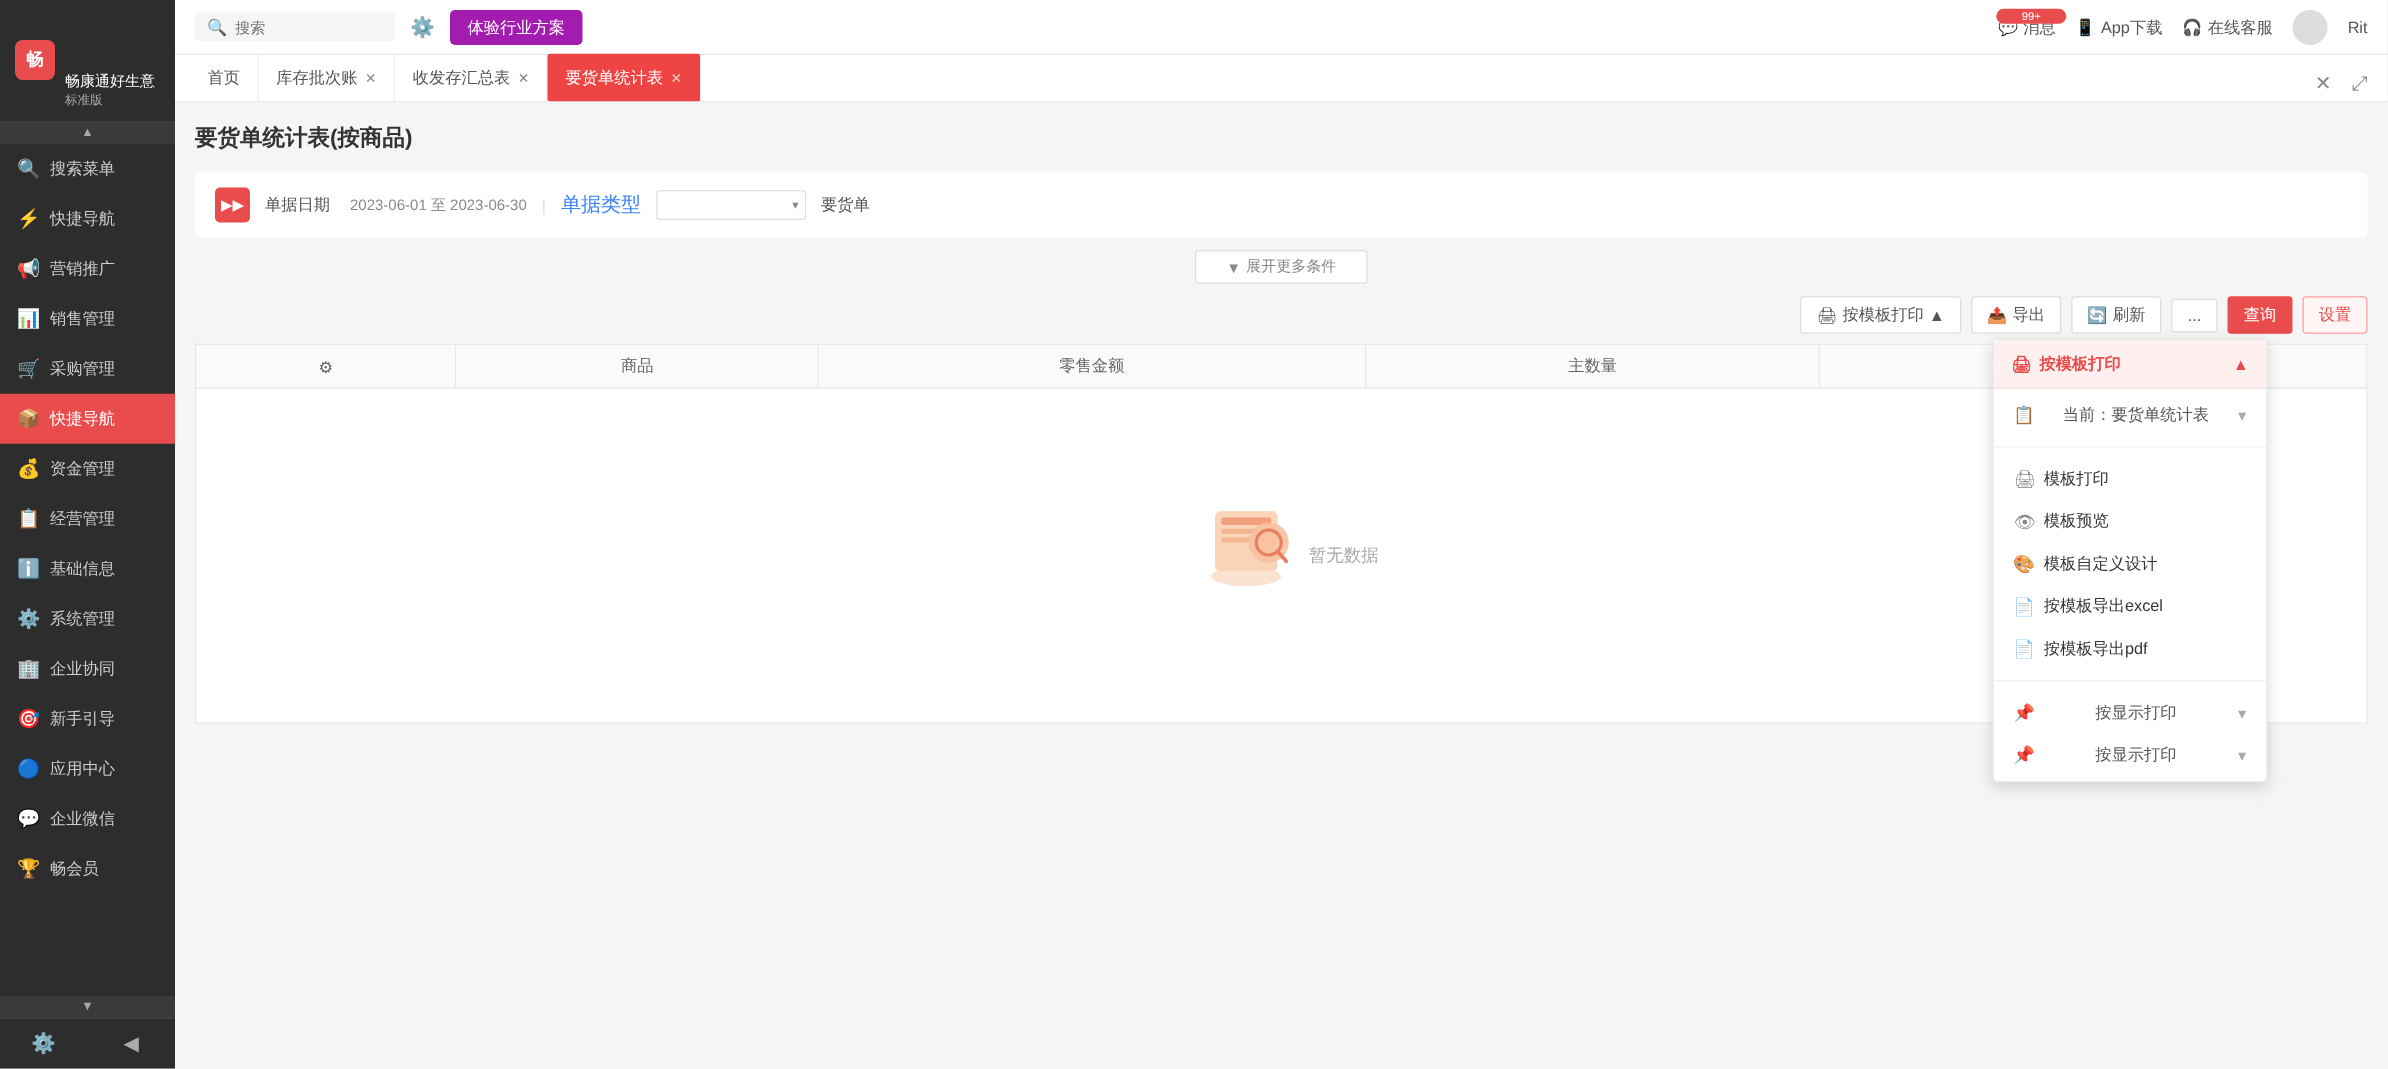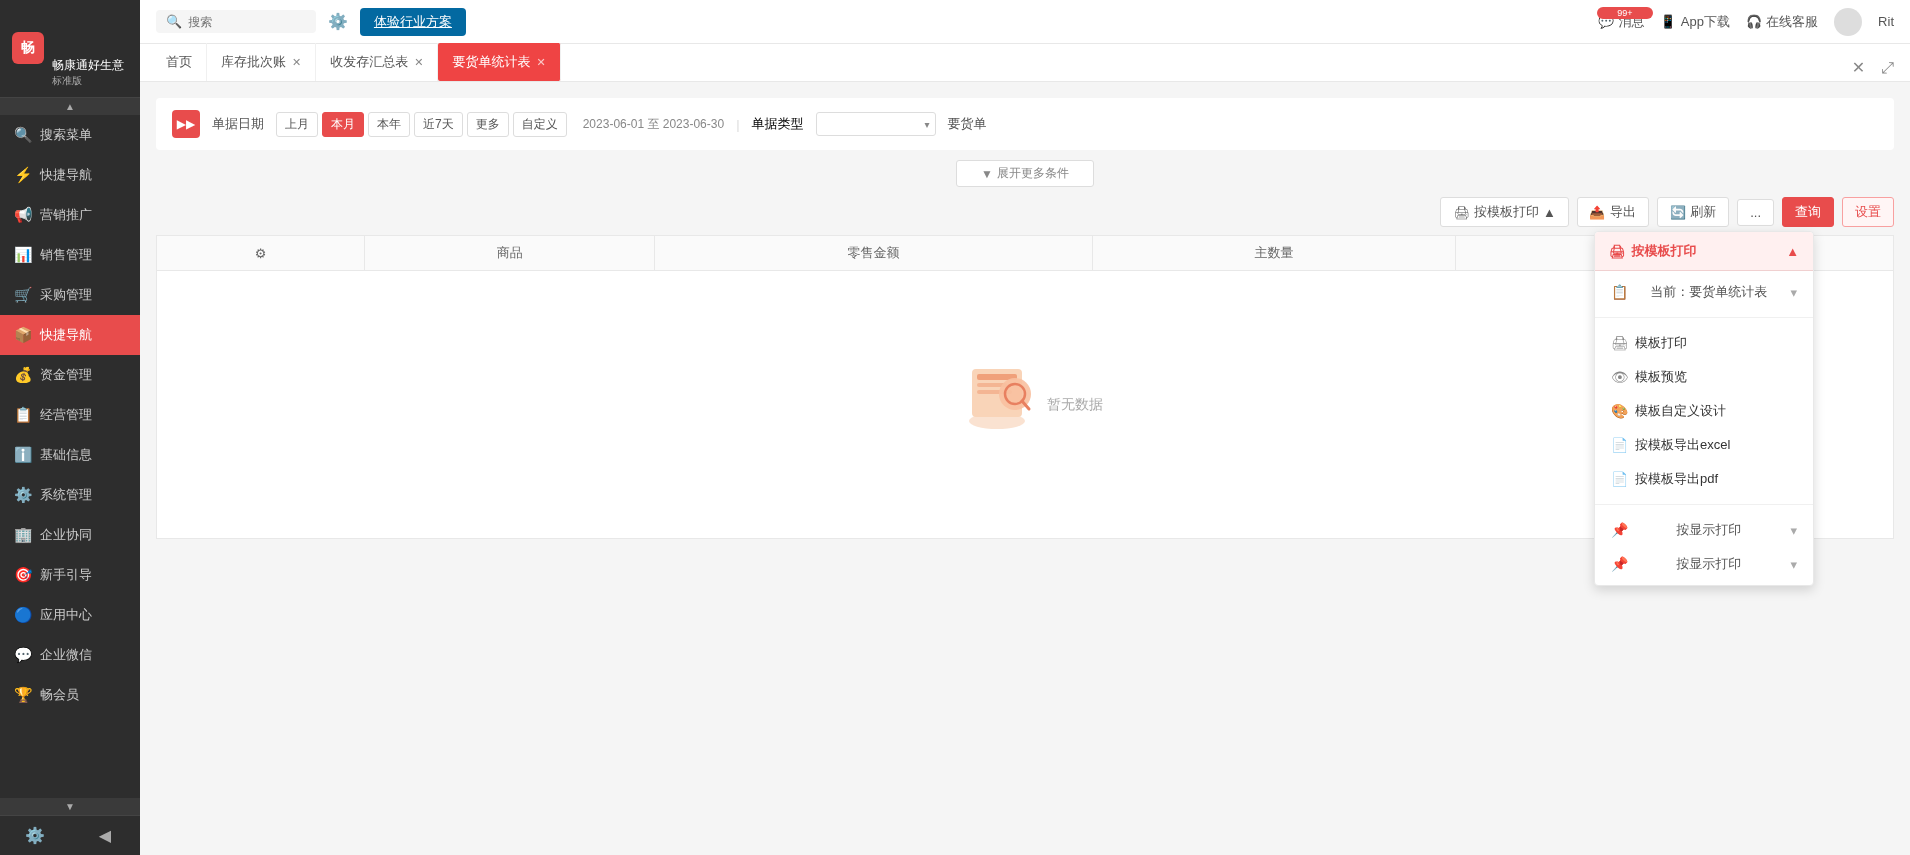--- a/index.html
+++ b/index.html
@@ -60,22 +60,22 @@
       padding: 0 16px; display: flex; align-items: center; gap: 12px;
       height: 44px; flex-shrink: 0;
     }
     .topbar-search {
       display: flex; align-items: center; background: #f5f5f5;
       border-radius: 4px; padding: 4px 10px; gap: 6px; width: 160px;
     }
     .topbar-search input { border: none; background: transparent; outline: none; font-size: 12px; width: 100px; }
     .topbar-gear { color: #888; cursor: pointer; font-size: 16px; }
     .topbar-trial-btn {
-      background: #0369a1; color: white; border: none; border-radius: 4px;
-      padding: 5px 14px; cursor: pointer; font-size: 13px; text-decoration: underline;
+      background: #a21caf; color: white; border: none; border-radius: 4px;
+      padding: 5px 14px; cursor: pointer; font-size: 13px;
     }
     .topbar-spacer { flex: 1; }
     .topbar-right { display: flex; align-items: center; gap: 16px; color: #555; font-size: 13px; }
     .topbar-right .notif { position: relative; }
     .topbar-right .badge {
       position: absolute; top: -6px; right: -8px;
       background: #e84c4c; color: white; font-size: 9px;
       border-radius: 8px; padding: 1px 20px; min-width: 16px; text-align: center;
     }
     .topbar-right .icon-btn { cursor: pointer; display: flex; align-items: center; gap: 4px; }
@@ -115,21 +115,21 @@
     }
     .filter-label { color: #555; font-size: 13px; }
     .date-btns { display: flex; gap: 4px; align-items: center; }
     .date-btn {
       padding: 3px 8px; border: 1px solid #ddd; border-radius: 3px;
       font-size: 12px; cursor: pointer; background: #fff; color: #555;
     }
     .date-btn.active { background: #e84c4c; color: white; border-color: #e84c4c; }
     .date-range { font-size: 12px; color: #888; margin-left: 4px; }
     .filter-divider { color: #ddd; }
-    .type-label { color: #000000; font-size: 13px; }
+    .type-label { color: #3b82f6; font-size: 16px; }
     .type-select {
       border: 1px solid #ddd; border-radius: 3px; padding: 4px 24px 4px 8px;
       font-size: 12px; color: #555; background: #fff; cursor: pointer;
       appearance: none; min-width: 120px;
     }
     .select-wrap { position: relative; display: inline-block; }
     .select-wrap::after { content: '▾'; position: absolute; right: 6px; top: 50%; transform: translateY(-50%); color: #888; pointer-events: none; font-size: 10px; }
     .yaohuodan-label { color: #555; font-size: 13px; }
 
     
@@ -329,33 +329,25 @@
         <span>要货单统计表</span>
         <span class="tab-close">✕</span>
       </div>
       <div class="tabs-bar-end">
       <span class="win-btn">✕</span>
       <span class="win-btn">⤢</span>
     </div>
   </div>
 
   <div class="content">
+    <div class="page-title">要货单统计表(按商品)</div>
 
     <div class="filter-bar">
       <button class="filter-expand-btn">▶▶</button>
       <span class="filter-label">单据日期</span>
-      <div class="date-btns">
-
-      <button class="date-btn">上月</button>
-          <button class="date-btn active">本月</button>
-          <button class="date-btn">本年</button>
-          <button class="date-btn">近7天</button>
-          <button class="date-btn">更多</button>
-          <button class="date-btn">自定义</button>
-        </div>
       <span class="date-range">2023-06-01 至 2023-06-30</span>
 
       <span class="filter-divider">|</span>
       <span class="type-label">单据类型</span>
       <div class="select-wrap">
         <select class="type-select">
           <option></option>
         </select>
       </div>
       <span class="yaohuodan-label">要货单</span>

